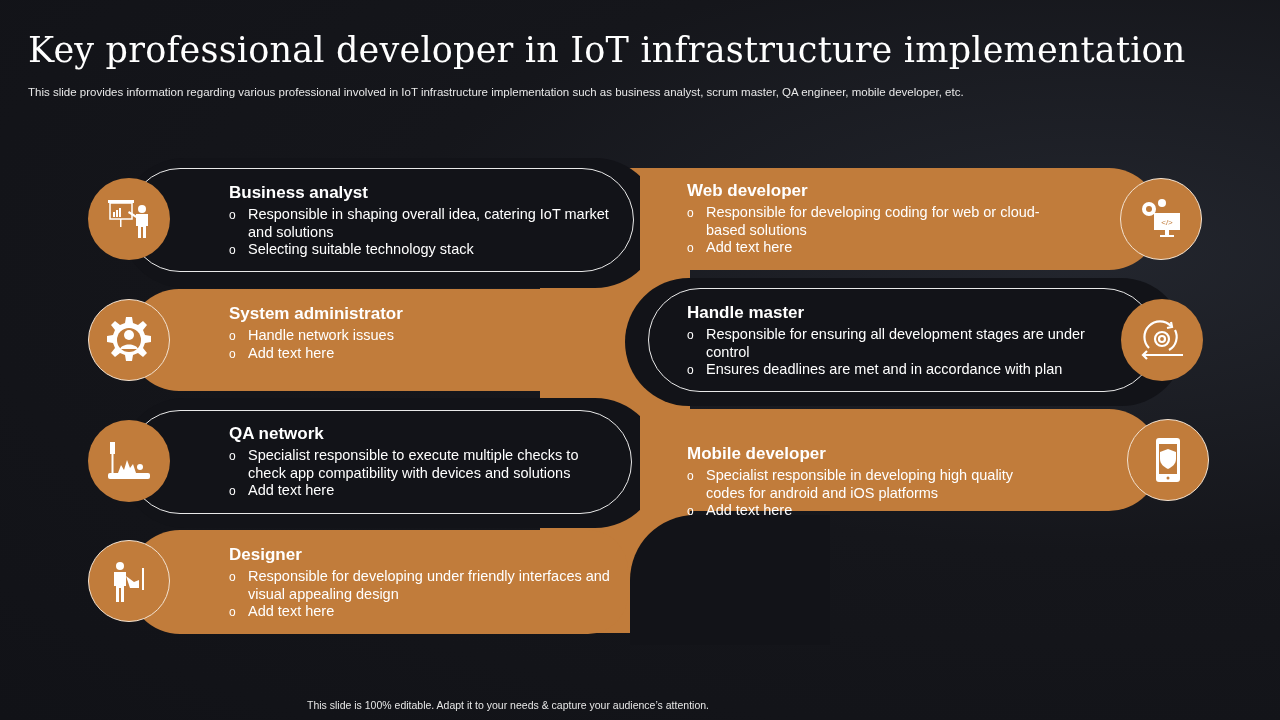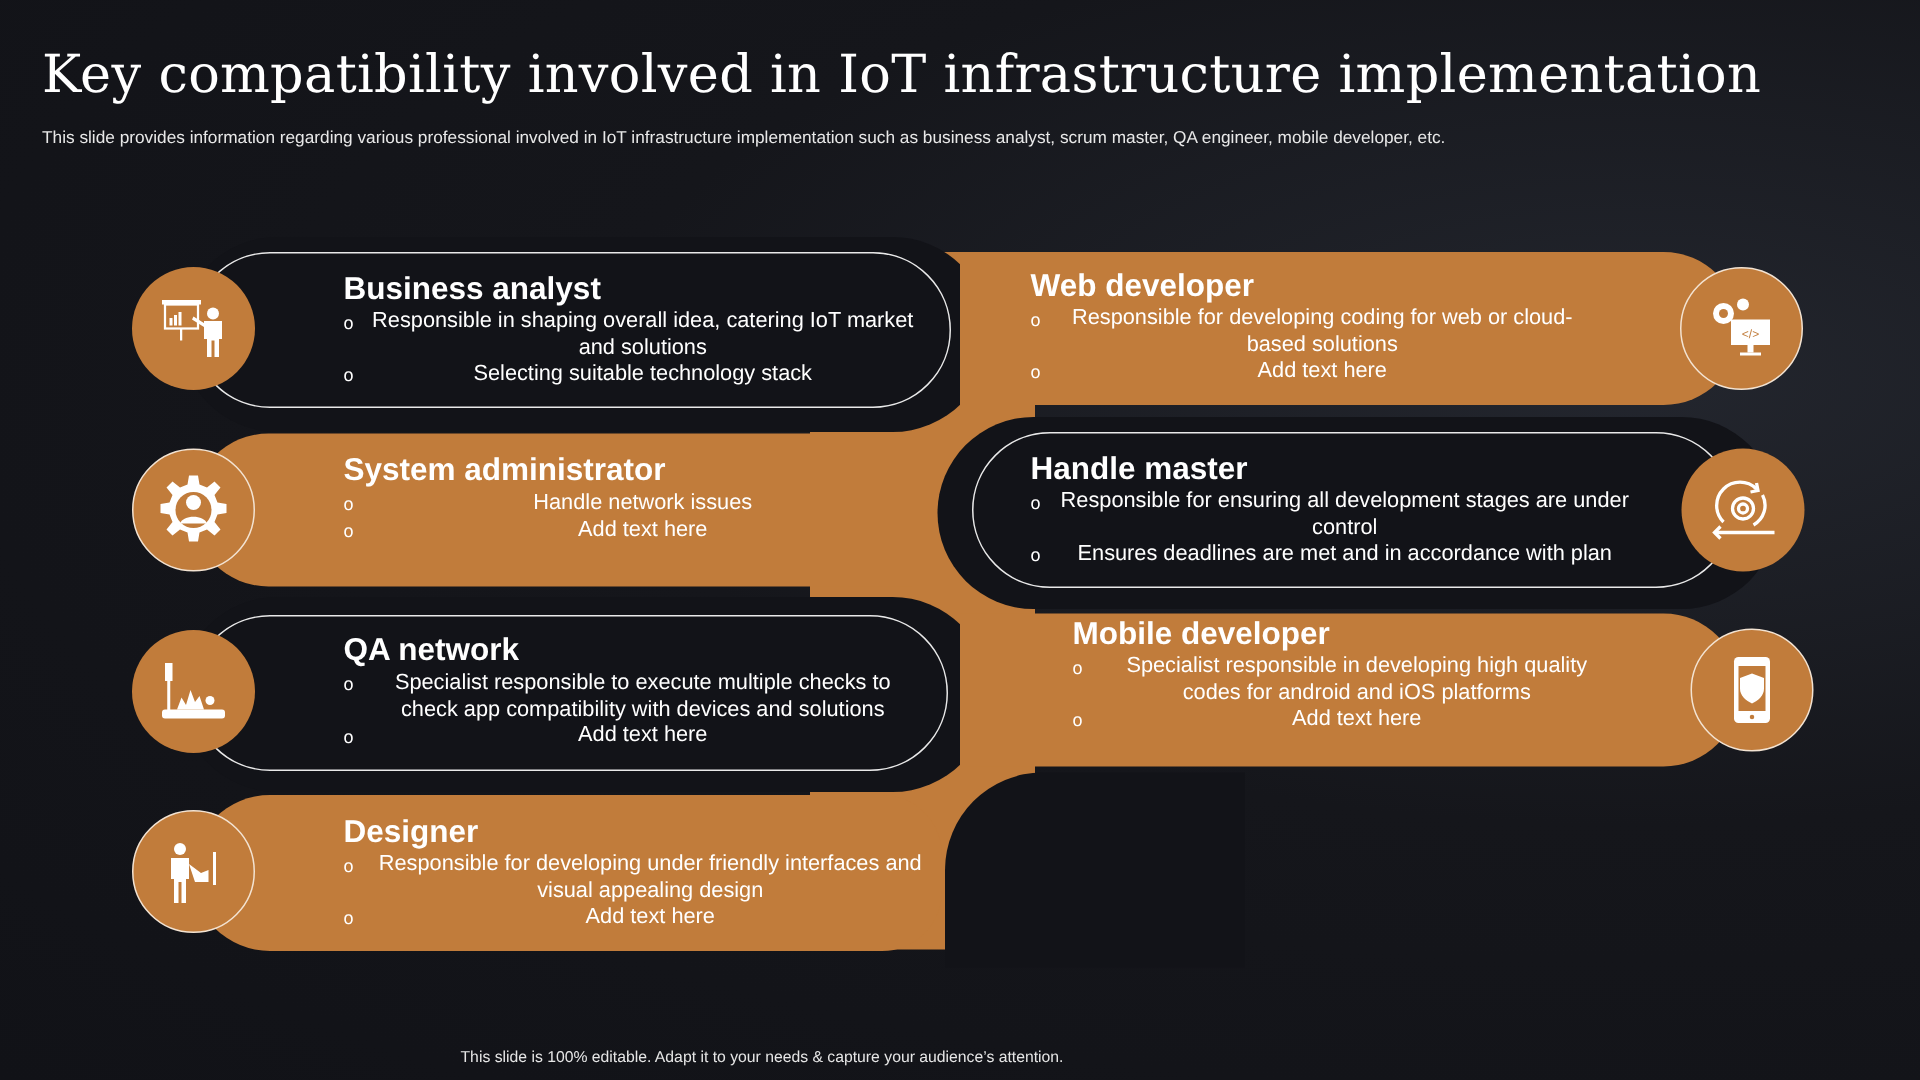--- a/index.html
+++ b/index.html
@@ -4,35 +4,35 @@
 <style>
   html,body{margin:0;padding:0;}
   body{width:1280px;height:720px;overflow:hidden;background:#121318;position:relative;font-family:"Liberation Sans",sans-serif;color:#fff;}
   .bg{position:absolute;inset:0;background:radial-gradient(ellipse at 85% 35%, #23262e 0%, #15161b 45%, #111217 100%);}
   .title{position:absolute;left:28px;top:30px;font-family:"DejaVu Serif","Liberation Serif",serif;font-size:35px;color:#fff;letter-spacing:0.2px;white-space:nowrap;}
   .subtitle{position:absolute;left:28px;top:86px;font-size:11.5px;color:#e8e8e8;white-space:nowrap;}
   .footer{position:absolute;left:0;width:1016px;top:699px;text-align:center;font-size:10.5px;color:#e6e6e6;}
   .orange{background:#c17c3b;}
   .shape{position:absolute;}
   .card{position:absolute;box-sizing:border-box;}
-  .card h3{margin:0;font-size:21px;font-weight:bold;line-height:22px;}
-  .card ul{margin:2px 0 0 0;padding:0;list-style:none;text-align:center;}
+  .card h3{margin:0;font-size:17px;font-weight:bold;line-height:22px;}
+  .card ul{margin:2px 0 0 0;padding:0;list-style:none;}
   .card li{position:relative;padding-left:19px;font-size:14.5px;line-height:17.5px;}
   .card li::before{content:"o";position:absolute;left:0;top:1px;font-size:12px;}
   .outline{position:absolute;border:1.3px solid #e9e9e9;box-sizing:border-box;}
   .iconc{position:absolute;width:82px;height:82px;border-radius:50%;background:#c17c3b;box-sizing:border-box;display:flex;align-items:center;justify-content:center;}
   .iconc.ring{border:1.5px solid #f3e3d2;}
   .iconc svg{width:54px;height:54px;}
 </style>
 </head>
 <body>
 
 <div class="bg"></div>
 
-<div class="title">Key compatibility involved in IoT infrastructure implementation</div>
+<div class="title">Key professional developer in IoT infrastructure implementation</div>
 <div class="subtitle">This slide provides information regarding various professional involved in IoT infrastructure implementation such as business analyst, scrum master, QA engineer, mobile developer, etc.</div>
 
 <div class="shape orange" style="left:540px;top:168px;width:150px;height:465px;"></div>
 
 <div class="shape" style="left:120px;top:158px;width:540px;height:130px;border-radius:65px;background:#121318;"></div>
 <div class="shape" style="left:120px;top:398px;width:540px;height:130px;border-radius:65px;background:#121318;"></div>
 <div class="shape" style="left:625px;top:278px;width:560px;height:128px;border-radius:64px;background:#121318;"></div>
 <div class="shape" style="left:630px;top:515px;width:200px;height:130px;border-radius:65px 0 0 0;background:#121318;"></div>
 
 <div class="shape orange" style="left:128px;top:289px;width:480px;height:102px;border-radius:51px 0 0 51px;"></div>
@@ -81,21 +81,21 @@
       <li>Add text here</li>
     </ul>
 </div>
 <div class="card" style="left:687px;top:302px;width:400px;">
   <h3>Handle master</h3>
   <ul>
       <li>Responsible for ensuring all development stages are under control</li>
       <li>Ensures deadlines are met and in accordance with plan</li>
     </ul>
 </div>
-<div class="card" style="left:687px;top:412px;width:360px;margin-left:28px;">
+<div class="card" style="left:687px;top:443px;width:360px;">
   <h3>Mobile developer</h3>
   <ul>
       <li>Specialist responsible in developing high quality codes for android and iOS platforms</li>
       <li>Add text here</li>
     </ul>
 </div>
 
 <div class="iconc" style="left:88px;top:178px;">
   <svg viewBox="0 0 54 54" fill="#fff">
       <rect x="6" y="8" width="26" height="3"></rect>

